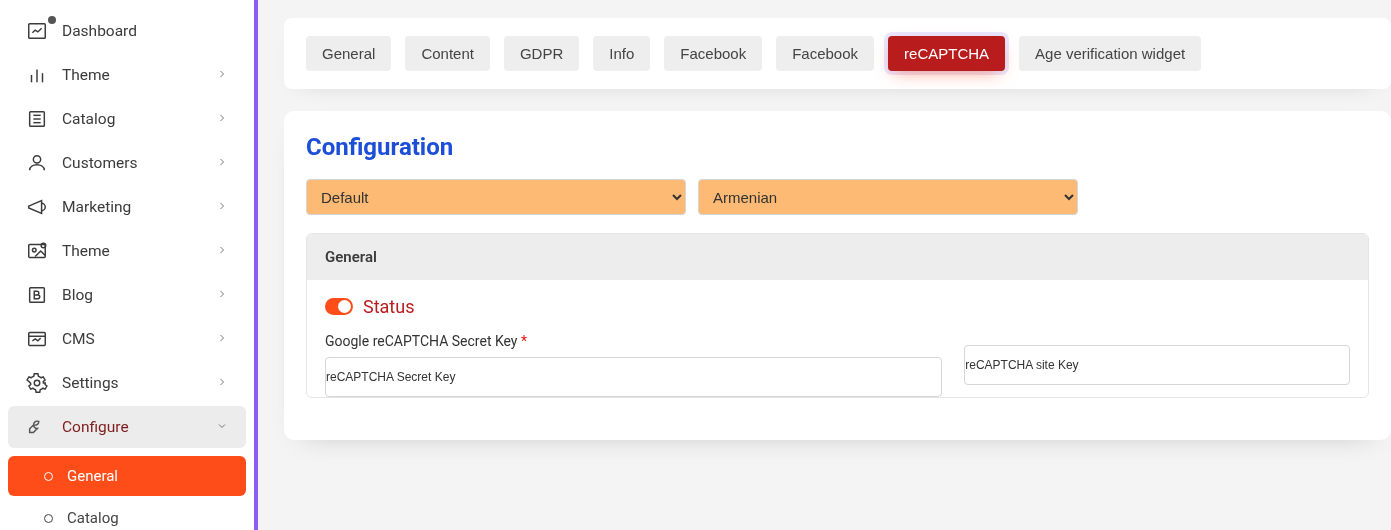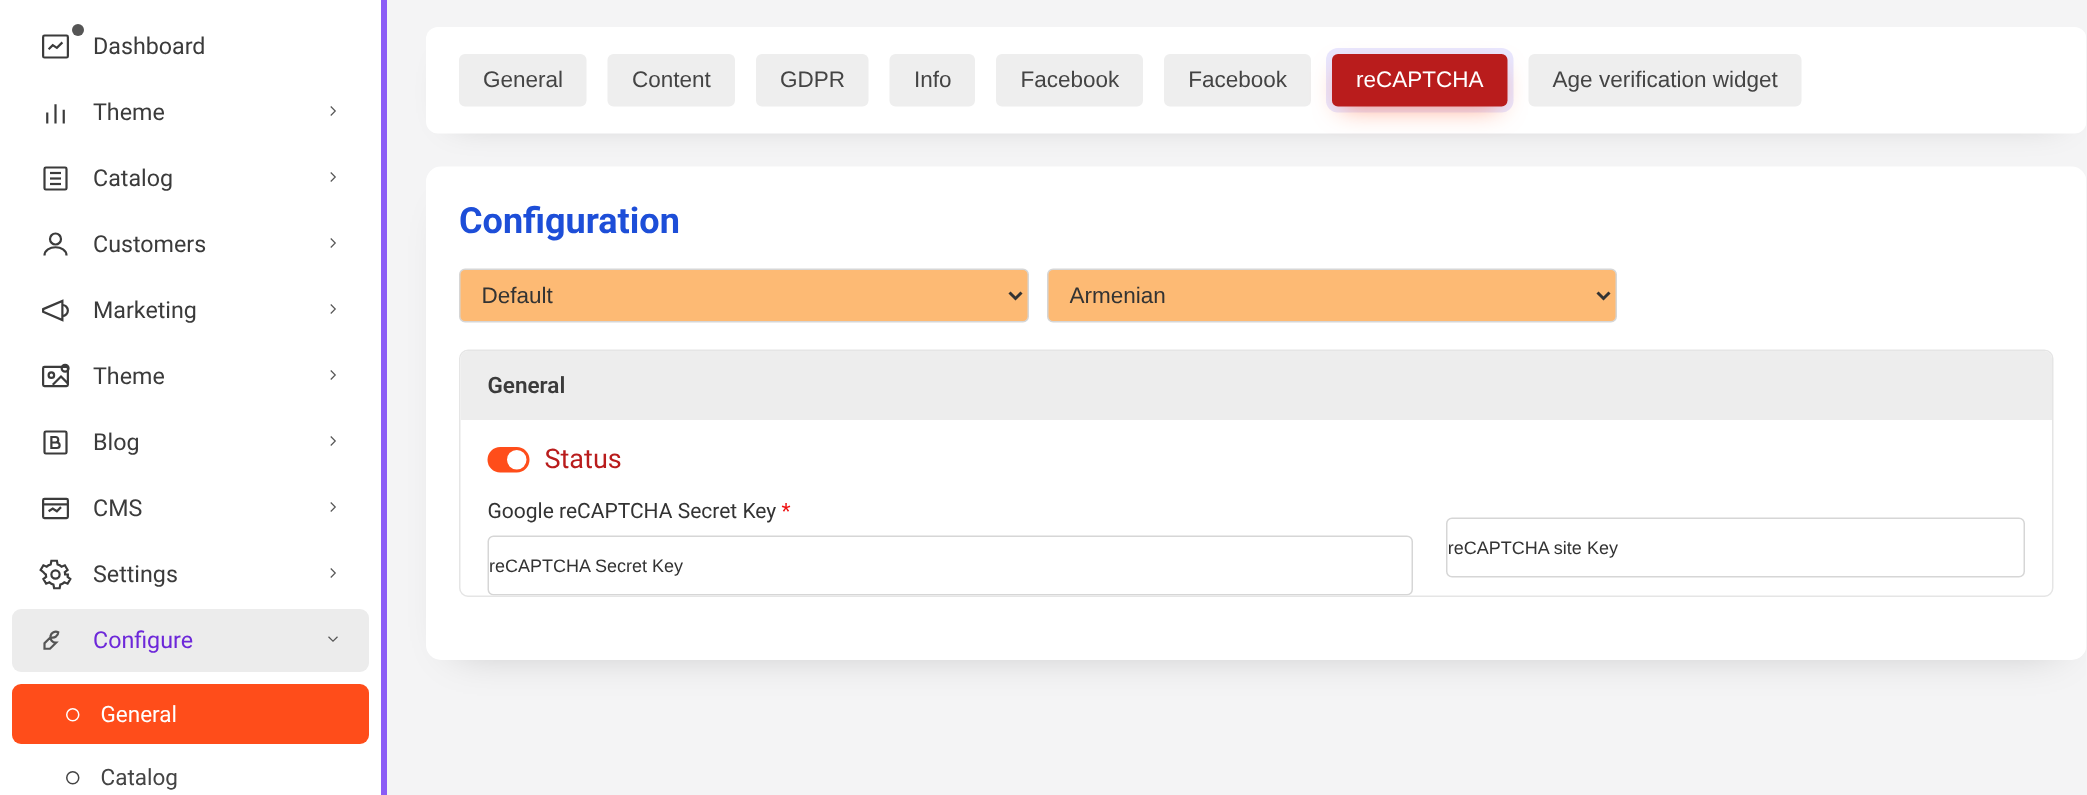--- a/index.html
+++ b/index.html
@@ -39,21 +39,21 @@
     align-items: center;
     justify-content: center;
     color: #3b3b3b;
   }
   .nav-item .chev {
     margin-left: auto;
     color: #555;
   }
   .nav-item.expanded {
     background: #ececec;
-    color: #6d28d9;
+    color: #7f1d1d;
   }
   .nav-item.expanded .nav-icon { color: #555; }
   .subnav {
     padding: 4px 0 4px 0;
   }
   .sub-item {
     display: flex;
     align-items: center;
     padding: 11px 18px 11px 36px;
     font-size: 15px;

